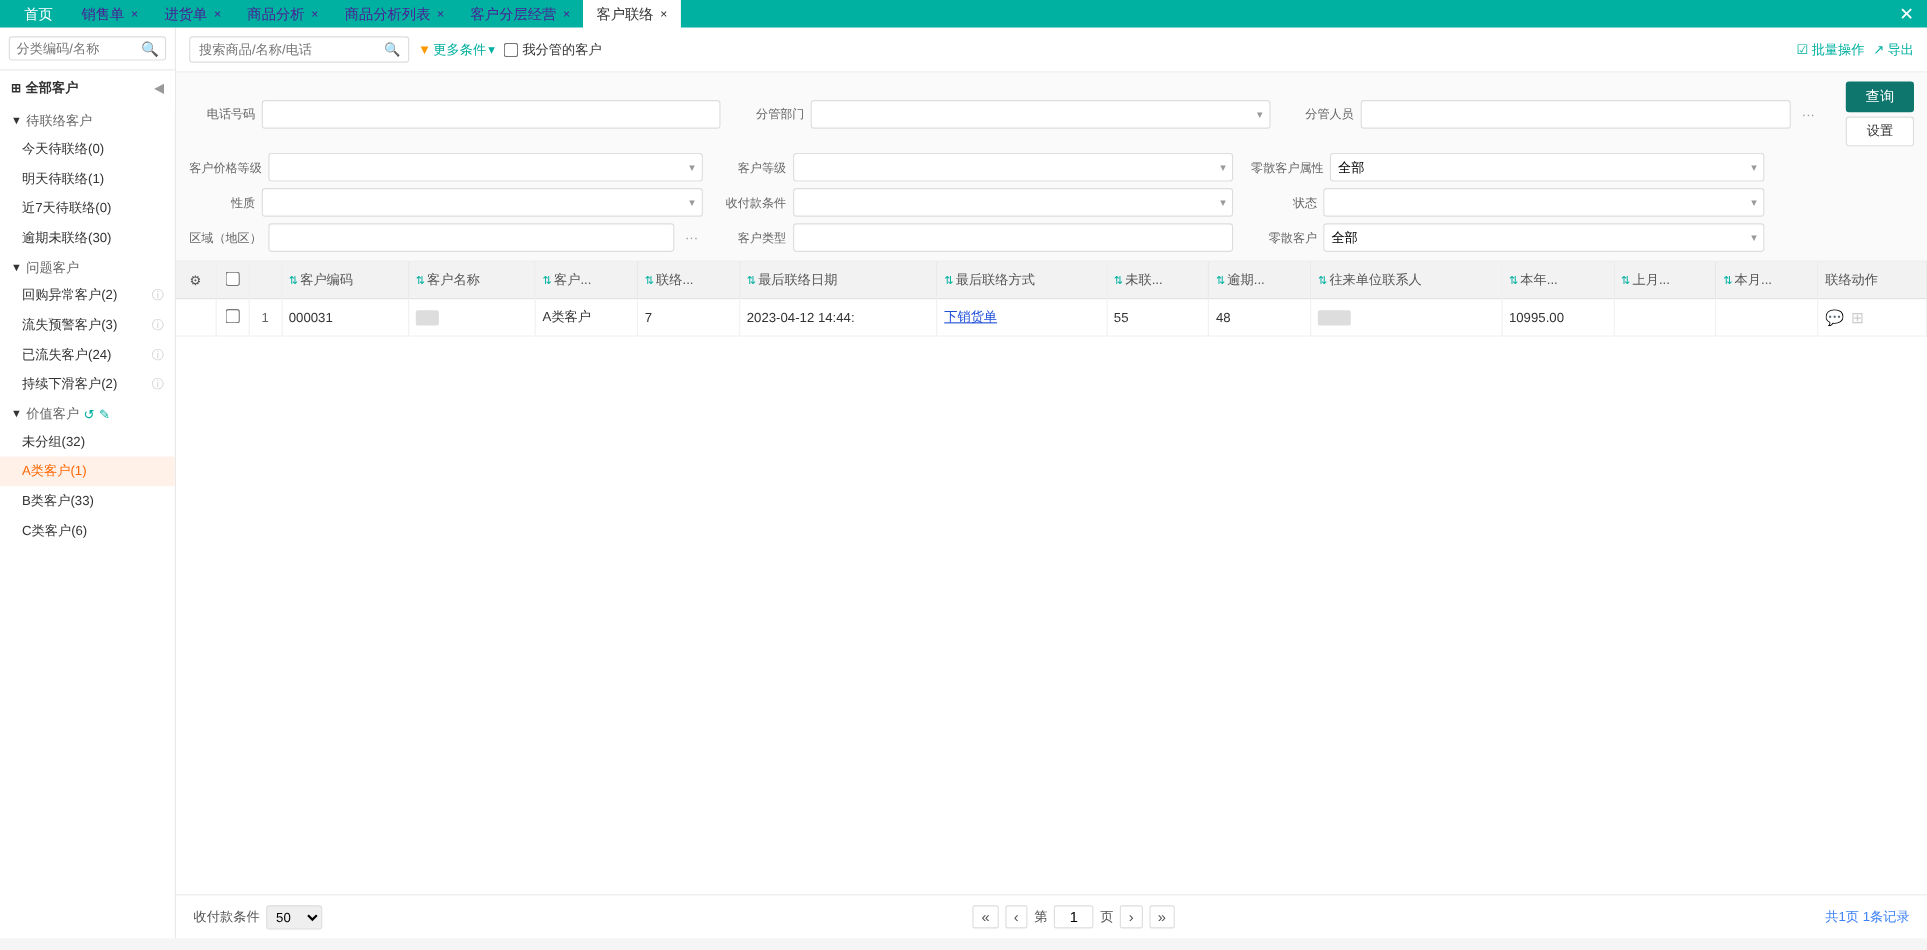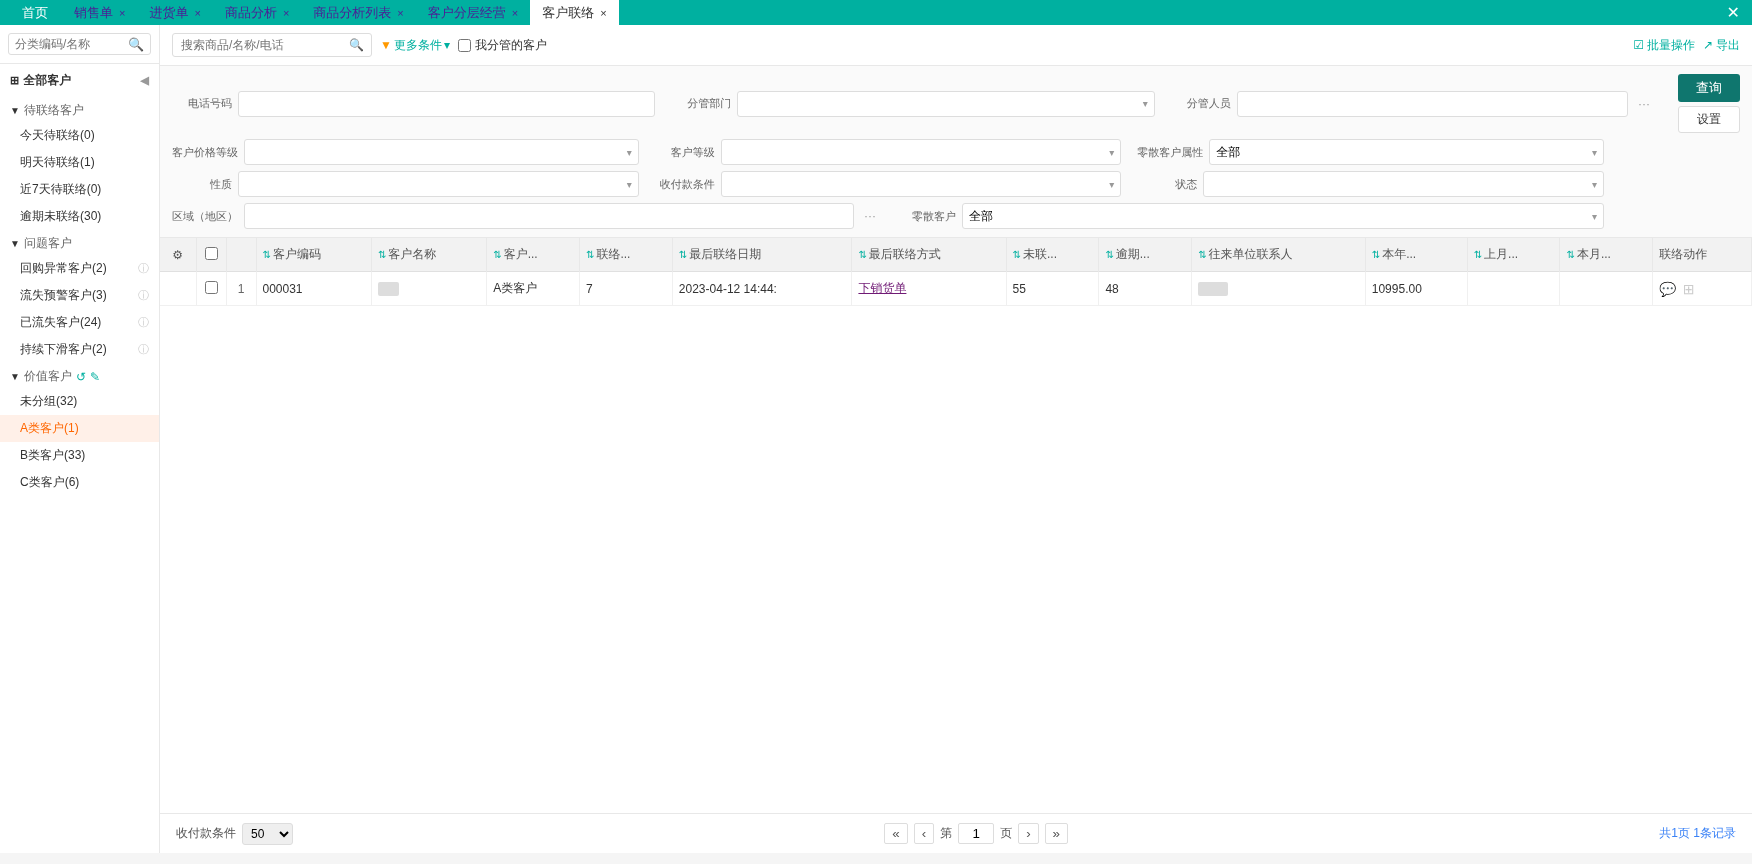--- a/index.html
+++ b/index.html
@@ -297,21 +297,21 @@
     }
     tbody tr {
       border-bottom: 1px solid #f0f0f0;
     }
     tbody td {
       padding: 8px 6px;
       color: #333;
       border-right: 1px solid #f0f0f0;
       white-space: nowrap;
     }
-    .link-cell { color: #701a75; cursor: pointer; text-decoration: underline; }
+    .link-cell { color: #1d4ed8; cursor: pointer; text-decoration: underline; }
 
     
     .pagination-bar {
       height: 40px;
       border-top: 1px solid #e8e8e8;
       display: flex;
       align-items: center;
       padding: 0 16px;
       background: white;
       justify-content: space-between;
@@ -581,20 +581,24 @@
           </div>
         </div>
         <div style="width: 120px;"></div>
       </div>
 
       <div class="filter-row">
         <div class="filter-item">
           <span class="filter-label">区域（地区）</span>
           <div class="filter-select-wrap" style="flex:1;"></div>
           <span class="filter-dots">···</span>
+        </div>
+        <div class="filter-item">
+          <span class="filter-label">客户类型</span>
+          <div class="filter-select-wrap"></div>
         </div>
         <div class="filter-item">
           <span class="filter-label">零散客户</span>
           <div class="filter-select-wrap">
             <span>全部</span>
             <span class="chevron">▾</span>
           </div>
         </div>
         <div style="width: 120px;"></div>
       </div>

